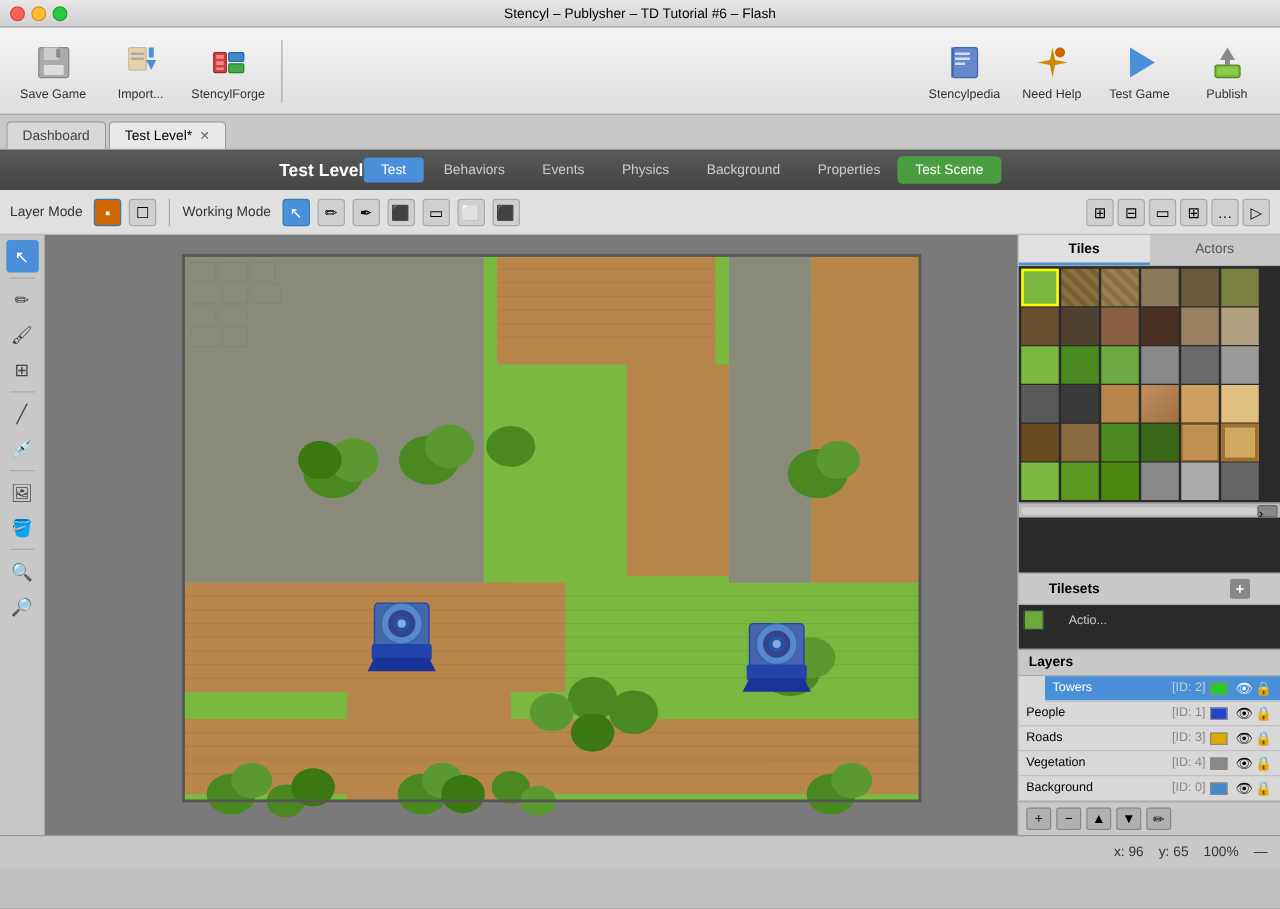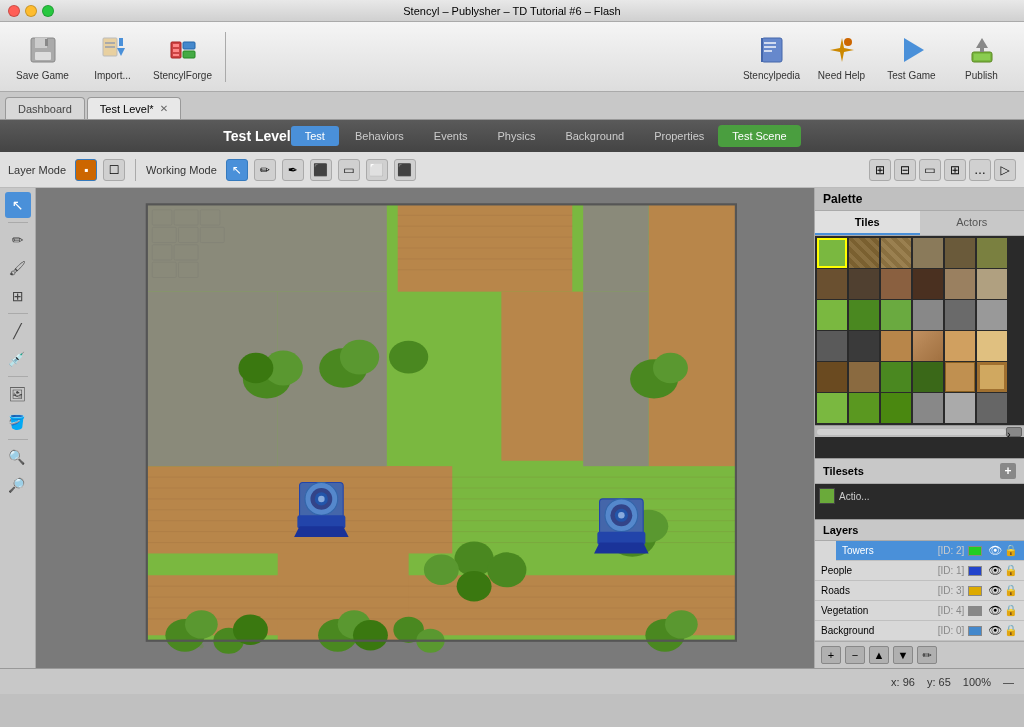--- a/index.html
+++ b/index.html
@@ -225,21 +225,21 @@
       overflow: hidden;
       position: relative;
     }
 
     
     #tilesets-section {
       border-top: 1px solid #999;
     }
     #tilesets-header {
       background: #c8c8c8;
-      padding: 4px 8px;
+      padding: 4px 24px;
       font-size: 11px;
       font-weight: bold;
       display: flex;
       align-items: center;
       justify-content: space-between;
       border-bottom: 1px solid #aaa;
     }
     .add-btn {
       width: 16px; height: 16px;
       background: #888;
@@ -250,21 +250,21 @@
       font-size: 12px;
     }
     #tilesets-list {
       height: 35px;
       background: #2a2a2a;
       padding: 4px;
     }
     .tileset-item {
       display: flex;
       align-items: center;
-      gap: 4px;
+      gap: 20px;
       color: #ccc;
       font-size: 10px;
     }
     .tileset-icon {
       width: 16px; height: 16px;
       background: #6aaa3a;
       border: 1px solid #444;
     }
 
     
@@ -630,23 +630,20 @@
         <circle cx="0" cy="-5" r="3" fill="#88aadd"></circle>
         <rect x="-22" y="10" width="44" height="12" rx="2" fill="#2244aa"></rect>
         <polygon points="-20,20 20,20 25,30 -25,30" fill="#1a3399"></polygon>
       </g>
 
       <rect x="40" y="15" width="540" height="400" fill="none" stroke="#555" stroke-width="2"></rect>
     </svg>
   </div>
 
   <div id="palette">
-    <div id="palette-header">
-      <span>Palette</span>
-    </div>
     <div id="palette-tabs">
       <div class="palette-tab active">Tiles</div>
       <div class="palette-tab">Actors</div>
     </div>
     <div id="palette-tiles">
 
       <div style="display:grid; grid-template-columns: repeat(6,31px); gap:1px; padding:2px; background:#2a2a2a;">
 
         <div style="width:30px;height:30px;background:#7ab840;border:2px solid #ff0;cursor:pointer;"></div>
         <div style="width:30px;height:30px;background:repeating-linear-gradient(45deg,#8a7040,#8a7040 4px,#7a6030 4px,#7a6030 8px);cursor:pointer;"></div>

